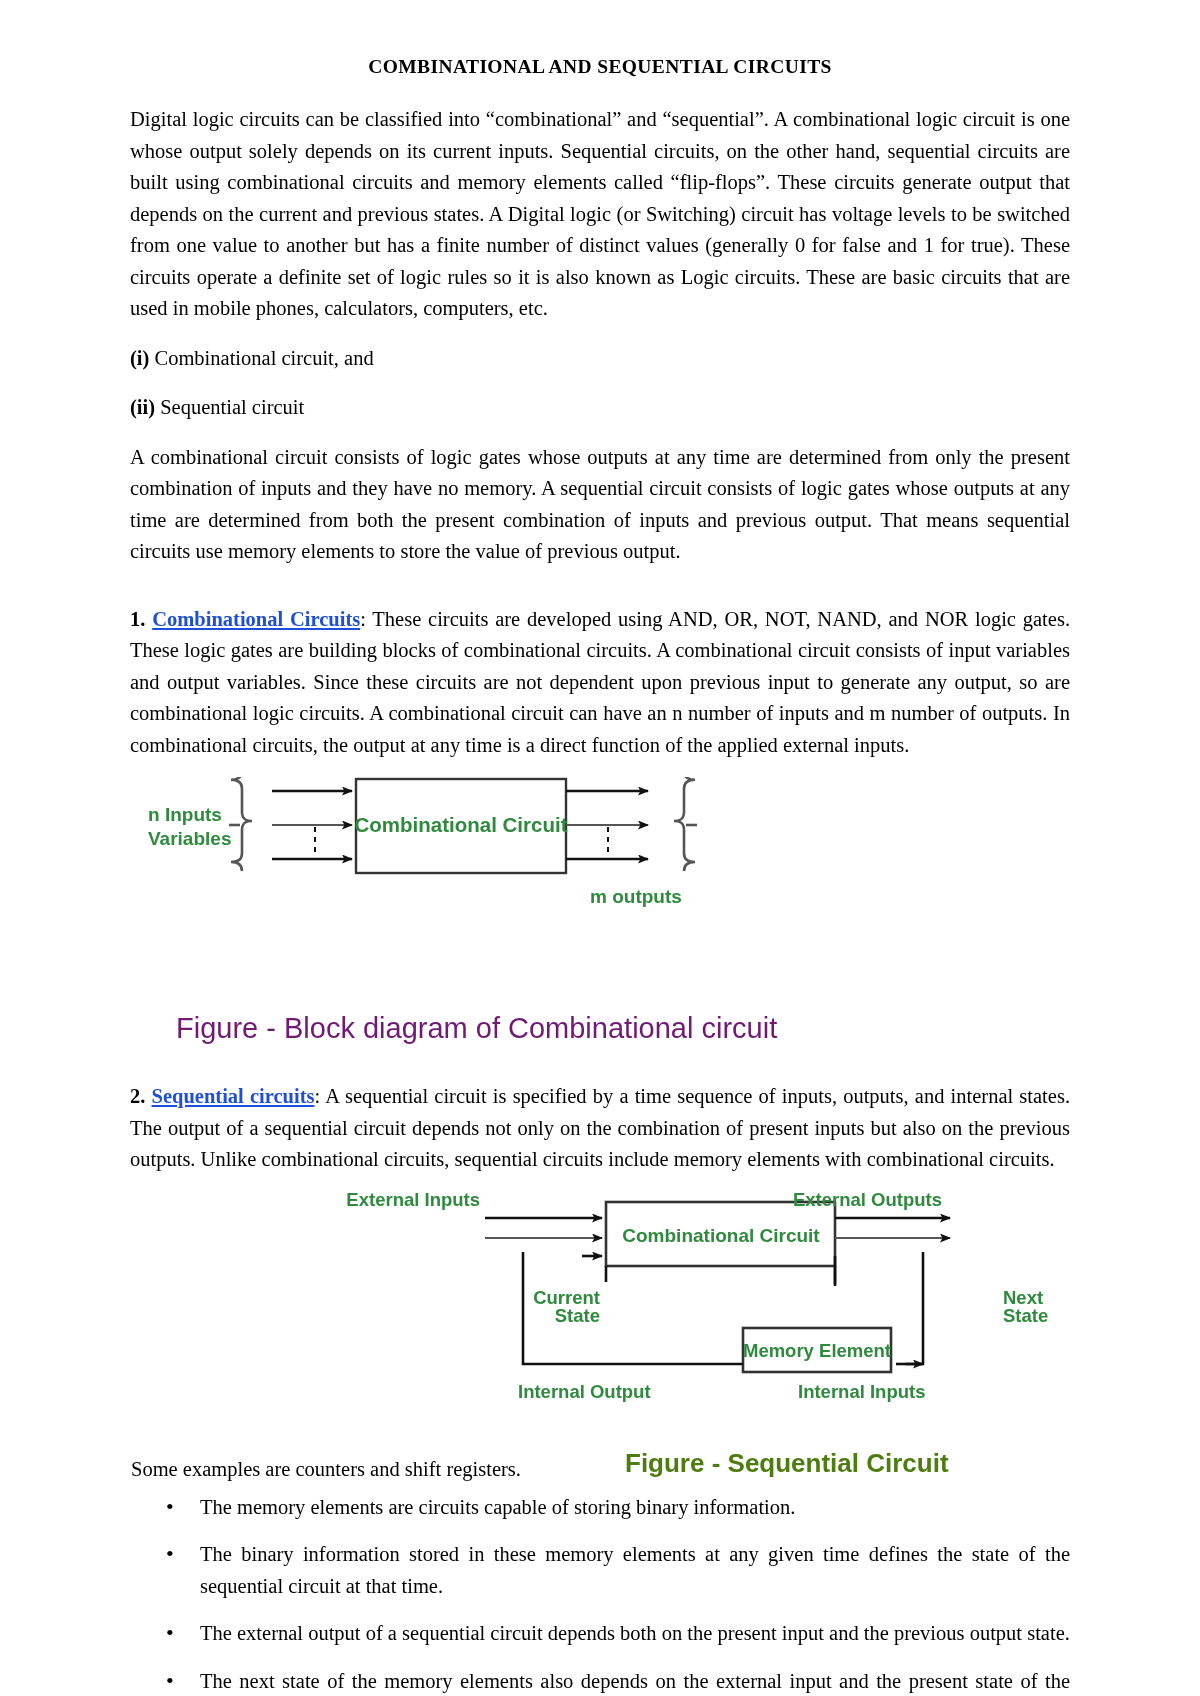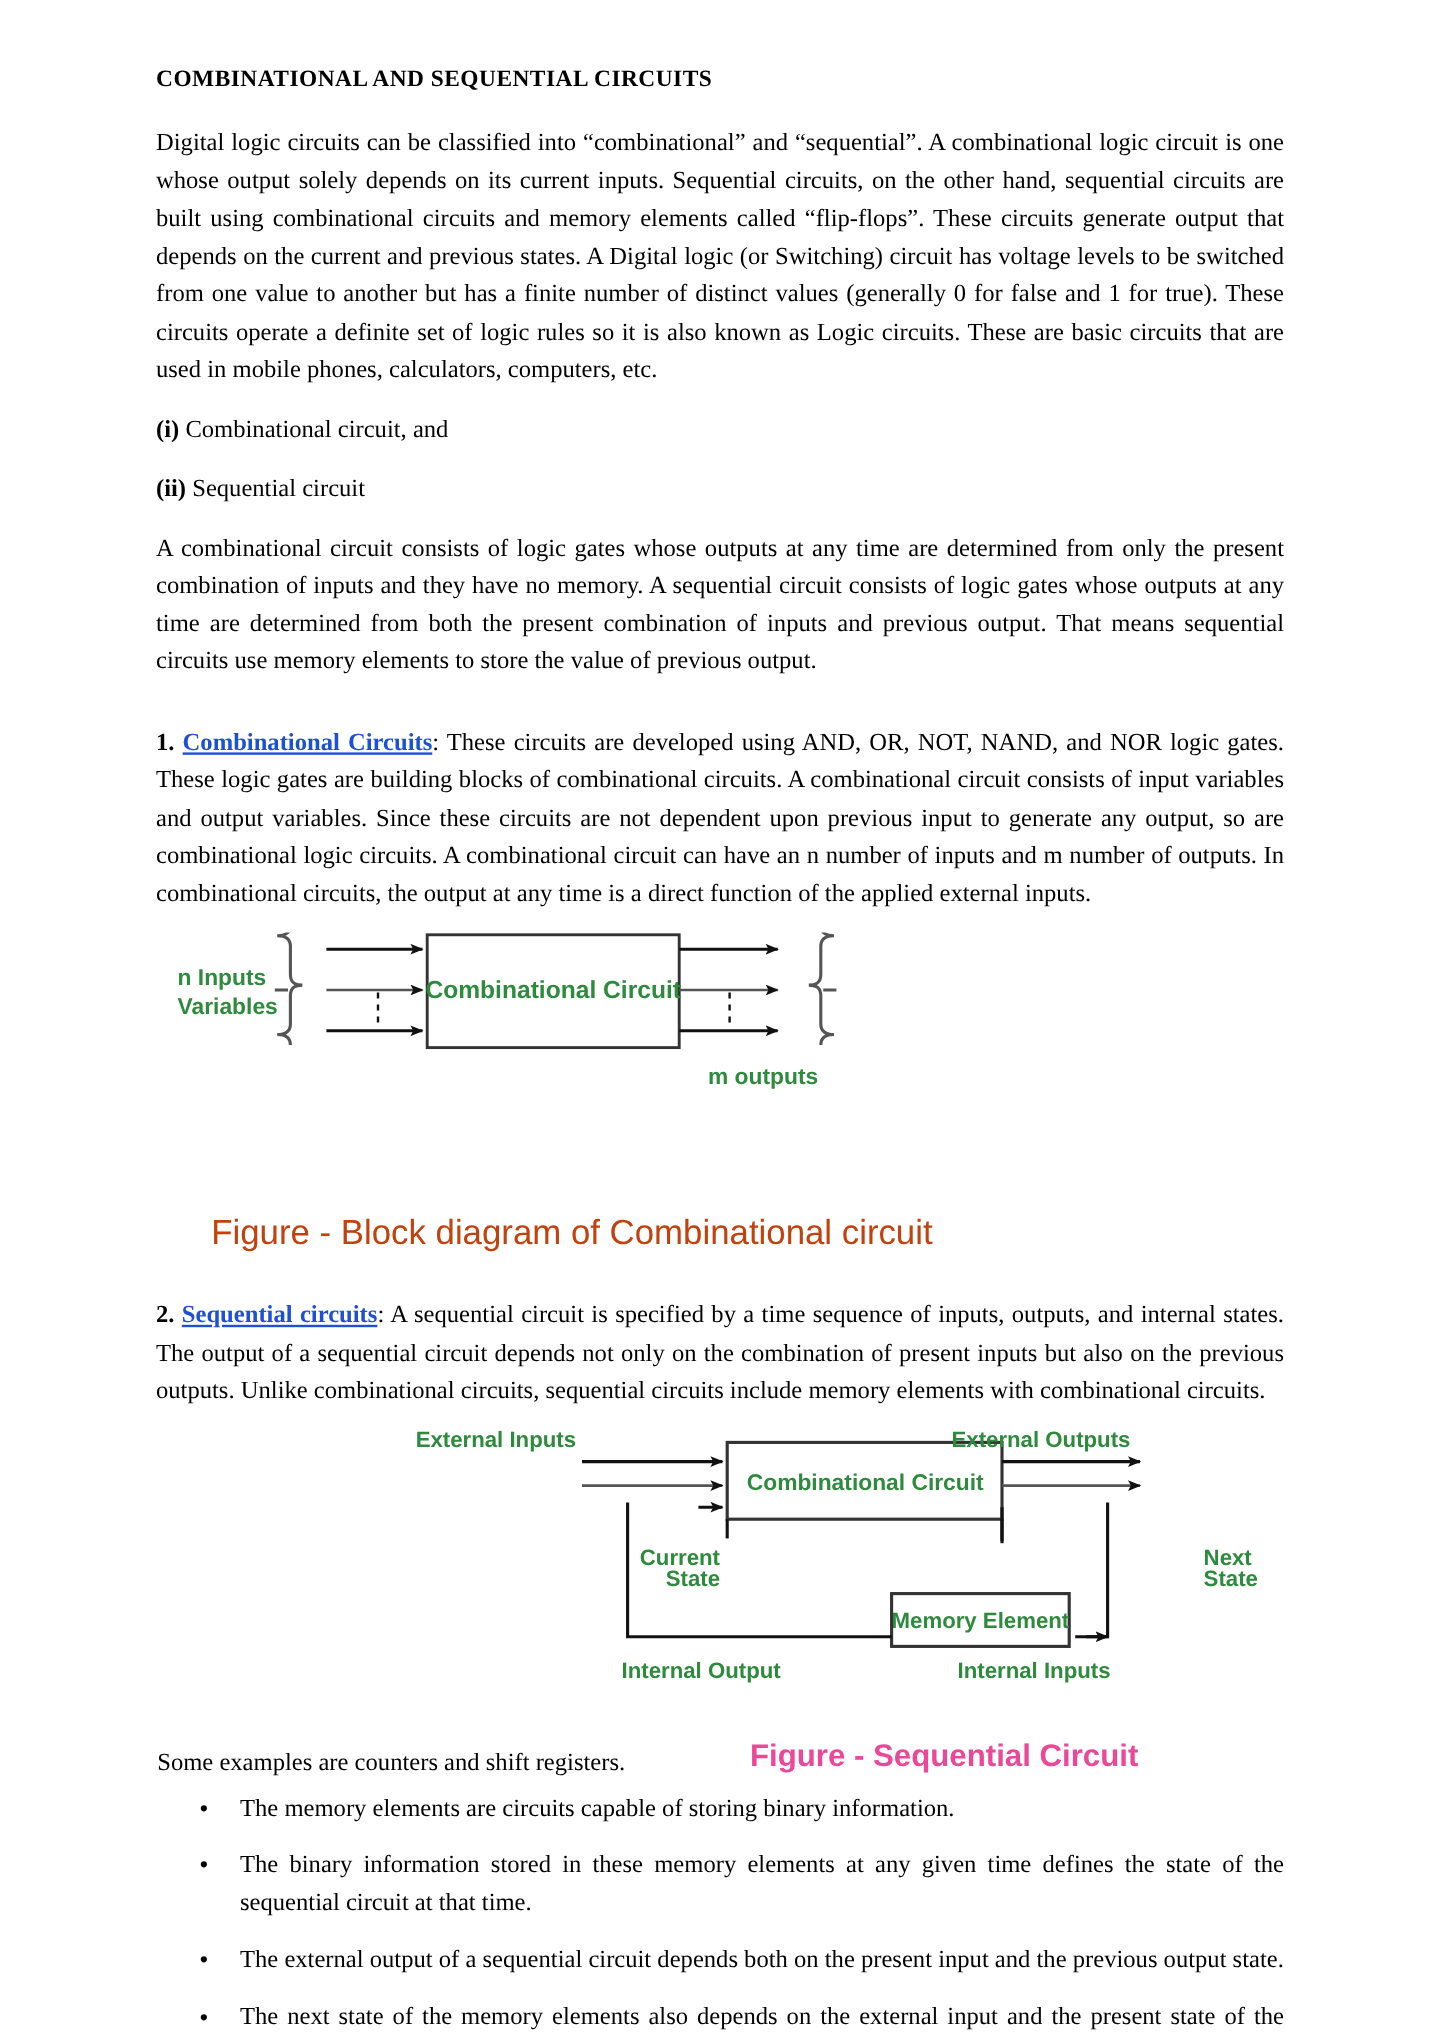--- a/index.html
+++ b/index.html
@@ -24,20 +24,21 @@
   .content {
     margin: 0 auto;
     width: 940px;
     padding-top: 56px;
   }
   h1.doc-title {
     font-family: "Liberation Serif", "DejaVu Serif", serif;
     font-size: 19.5px;
     font-weight: bold;
     letter-spacing: 0.4px;
+    text-align: center;
     margin: 0 0 26px 0;
     padding: 0;
   }
   p.para {
     font-size: 20.5px;
     line-height: 31.5px;
     text-align: justify;
     margin: 0 0 18px 0;
     padding: 0;
     hyphens: none;
@@ -75,33 +76,33 @@
     font-family: "Liberation Sans", "DejaVu Sans", sans-serif;
     font-weight: bold;
   }
   .fig1-wrap {
     position: relative;
     height: 235px;
     margin-top: 8px;
   }
   .fig1-caption {
     font-family: "Liberation Sans", "DejaVu Sans", sans-serif;
-    color: #c2410c;
+    color: #701a75;
     font-size: 29px;
     font-weight: normal;
     margin: 0 0 26px 46px;
   }
   .fig2-wrap {
     position: relative;
     height: 300px;
     margin-top: -6px;
   }
   .fig2-caption {
     font-family: "Liberation Sans", "DejaVu Sans", sans-serif;
-    color: #ec4899;
+    color: #4d7c0f;
     font-size: 26px;
     font-weight: bold;
     position: absolute;
     left: 495px;
     top: 262px;
     white-space: nowrap;
   }
   .examples-line {
     font-size: 20.5px;
     line-height: 31.5px;

